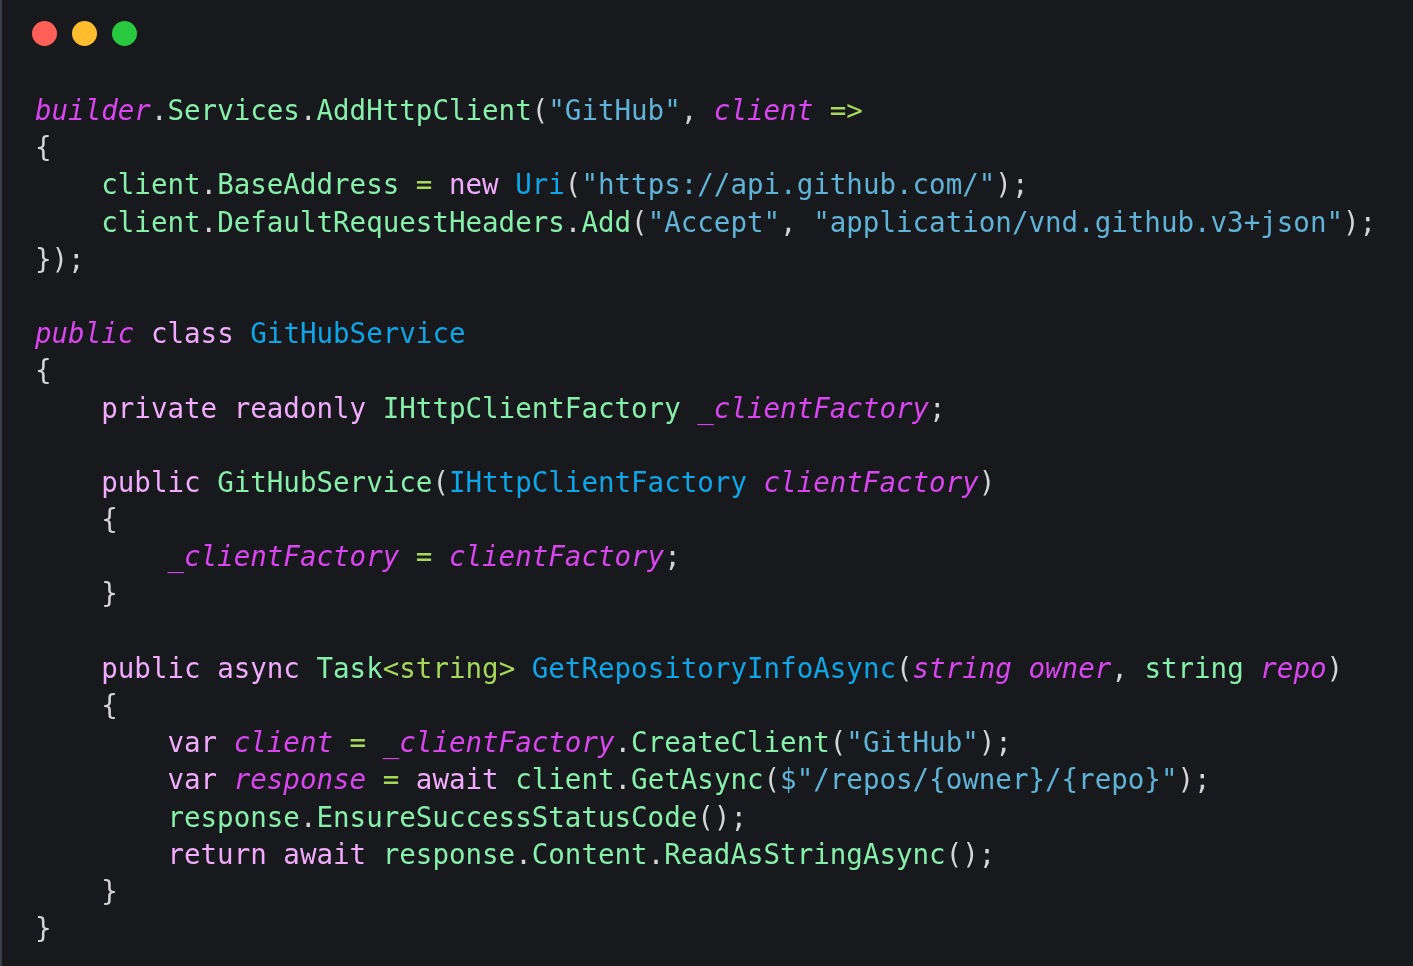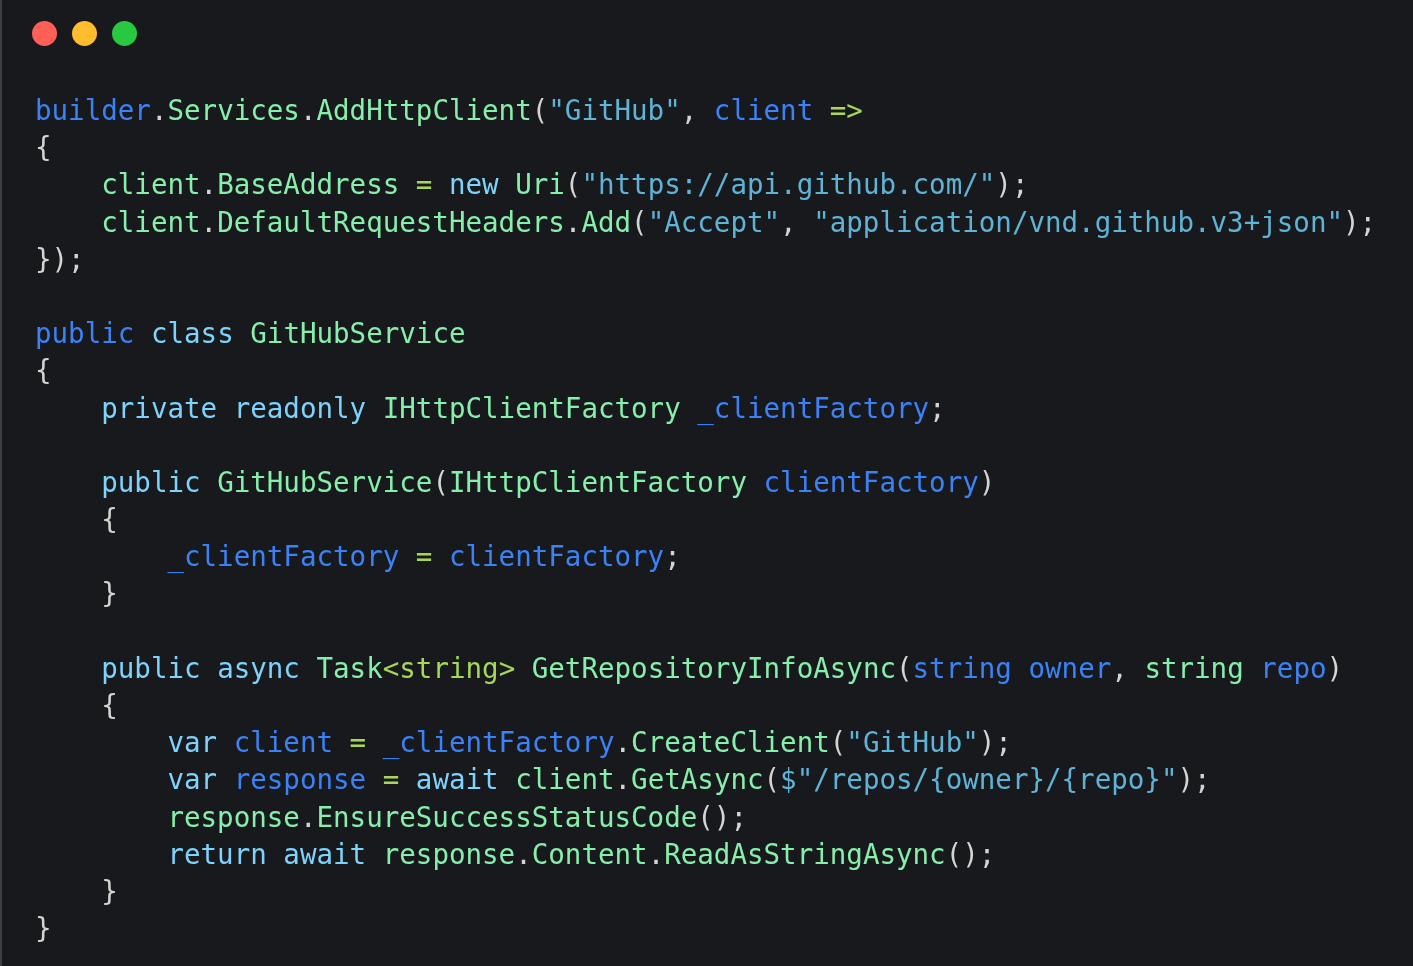--- a/index.html
+++ b/index.html
@@ -43,26 +43,26 @@
       margin: 0;
       font-family: "DejaVu Sans Mono", monospace;
       font-size: 27.5px;
       line-height: 37.2px;
       letter-spacing: 0px;
       white-space: pre;
       color: #d4d4d4;
     }
     .line { height: 37.2px; display: block; }
     .tok-plain { color: #d4d4d4; }
-    .tok-var { color: #3b82f6; }
+    .tok-var { color: #d946ef; font-style: italic; }
     .tok-member { color: #86efac; }
     .tok-string { color: #5fb3d6; }
-    .tok-keyword { color: #7dd3fc; }
+    .tok-keyword { color: #f0abfc; }
     .tok-operator { color: #a6d65a; }
-    .tok-type { color: #86efac; }
+    .tok-type { color: #0ea5e9; }
     .tok-punct { color: #d4d4d4; }
   </style>
 </head>
 <body>
 
 <div class="window">
   <div class="dots">
     <div class="dot" title="close" style="background: rgb(255, 95, 87);"></div>
     <div class="dot" title="minimize" style="background: rgb(254, 188, 46);"></div>
     <div class="dot" title="maximize" style="background: rgb(40, 200, 64);"></div>

